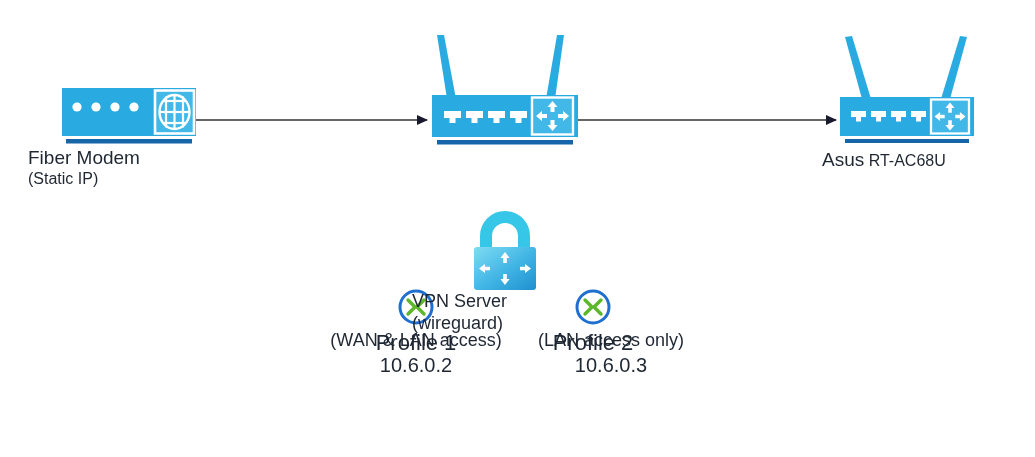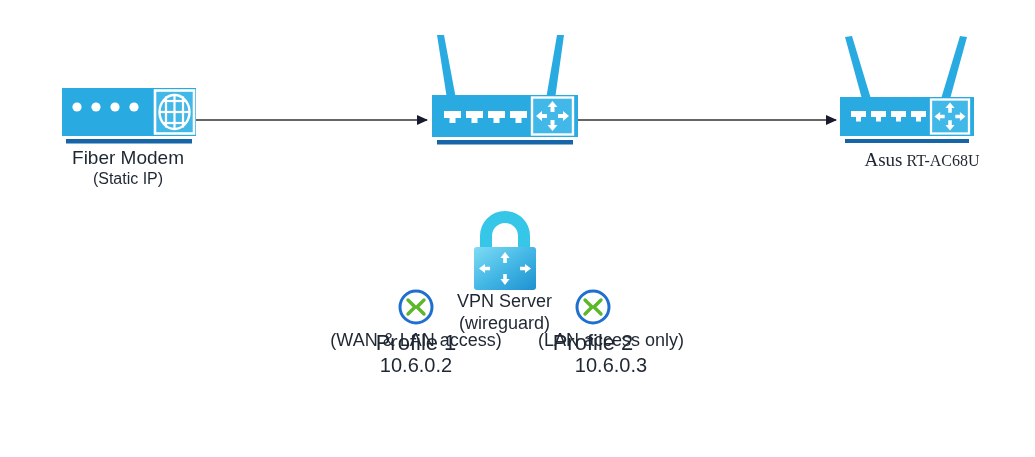--- a/index.html
+++ b/index.html
@@ -18,21 +18,21 @@
 
   #canvas {
     position: absolute;
     left: 0; top: 0;
     width: 1035px;
     height: 457px;
   }
 
   .caption {
     position: absolute;
-    text-align: center;
+    text-align: left;
     color: #1f2733;
     line-height: 1.22;
     white-space: nowrap;
   }
 
   .caption .line1 {
     font-size: 19px;
   }
   .caption .line2 {
     font-size: 16px;
@@ -53,21 +53,20 @@
   }
 
   
   #asus-caption {
     left: 822px;
     top: 148px;
     width: 200px;
   }
   #asus-caption .line1 {
     font-size: 16px;
-    font-family: Liberation Serif, serif;
   }
   #asus-caption .line1 .brand {
     font-size: 19px;
   }
   #asus-caption .line2 {
     font-size: 16px;
   }
 
   
   #vpn-caption {

